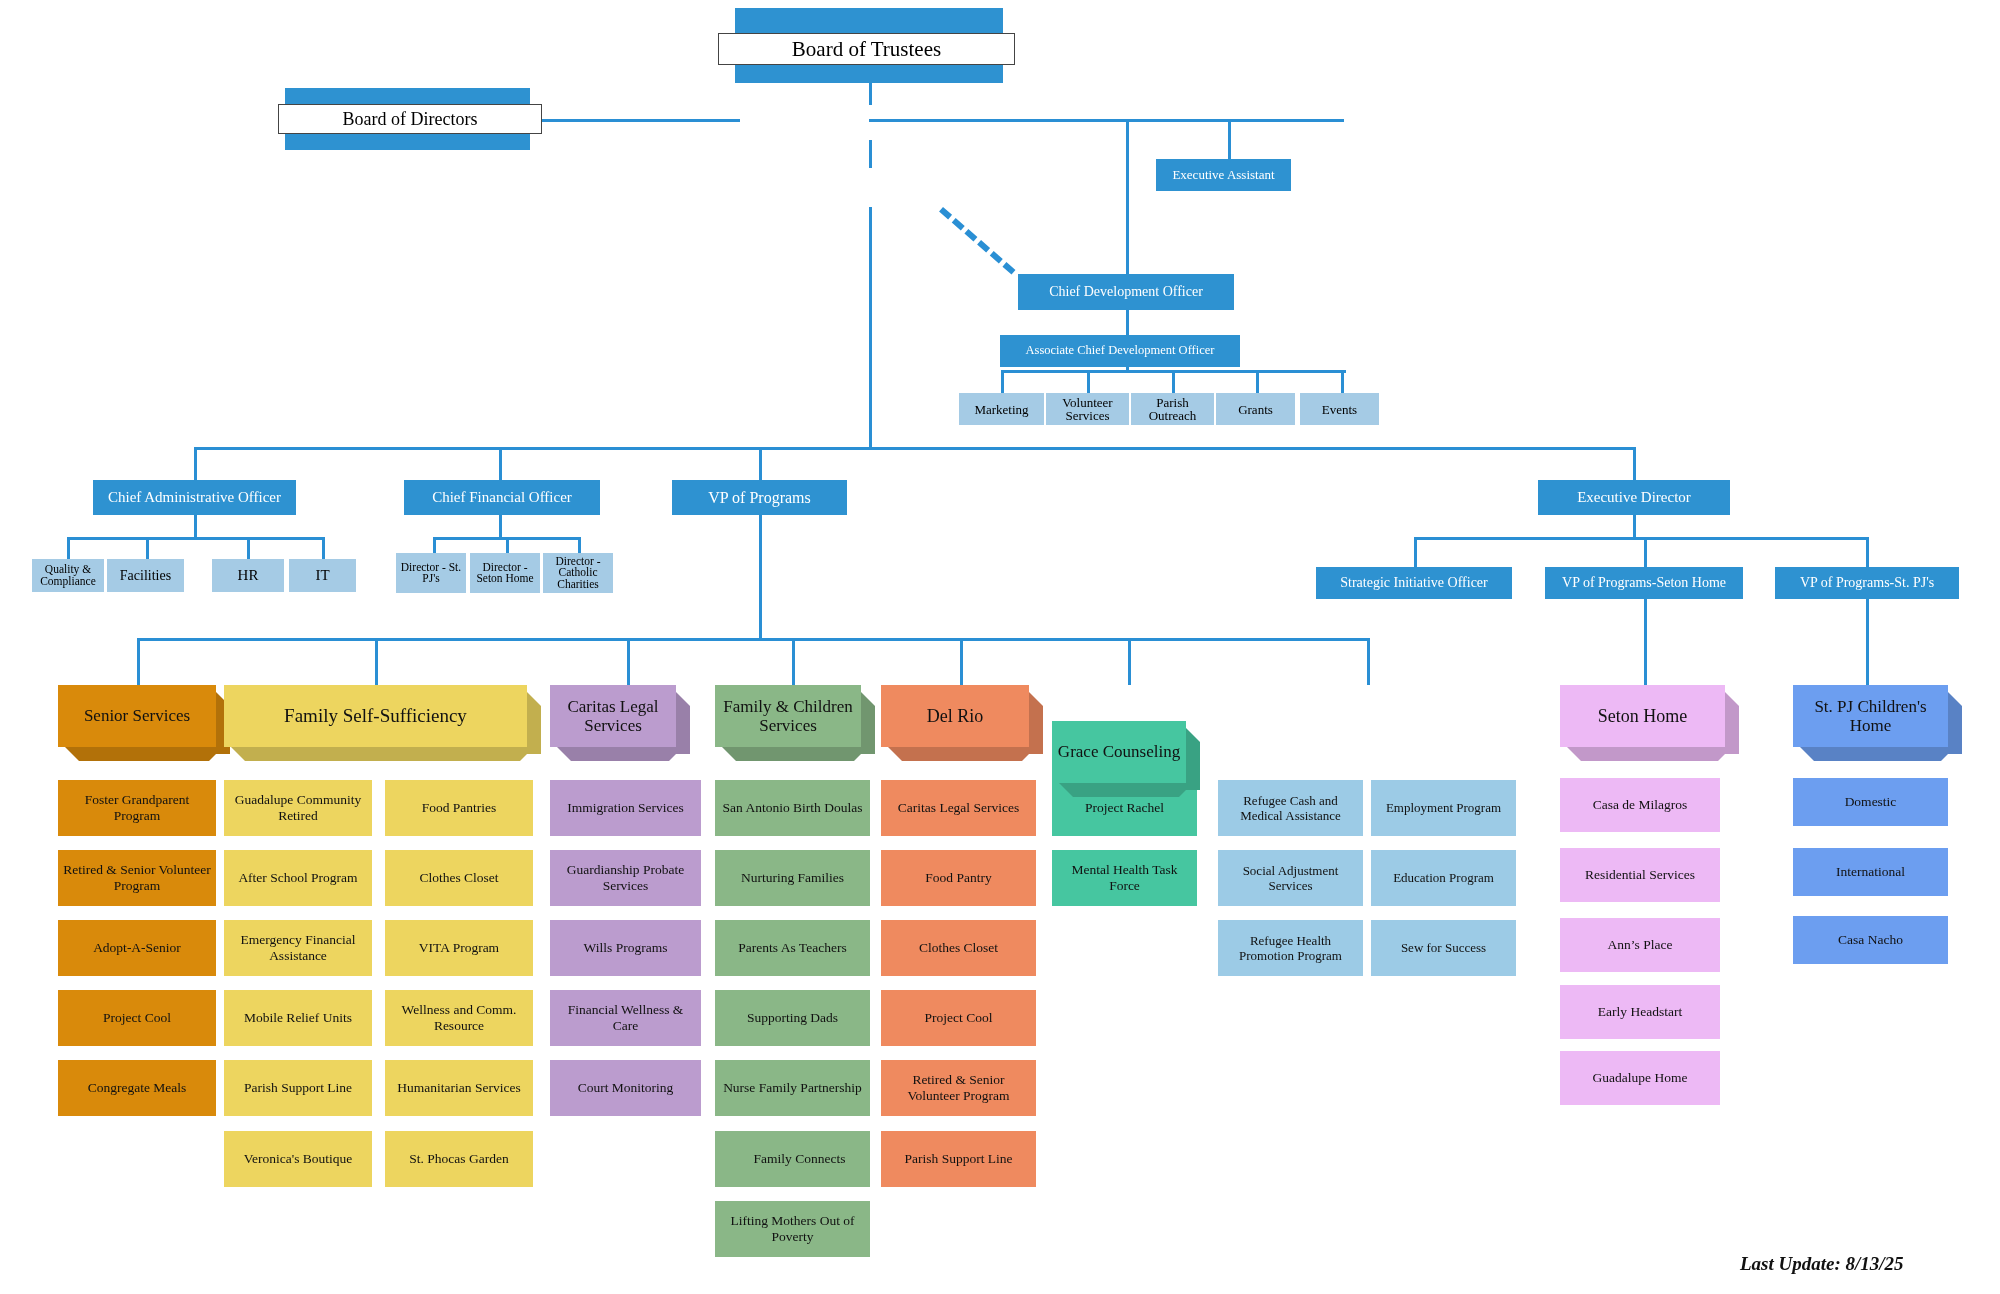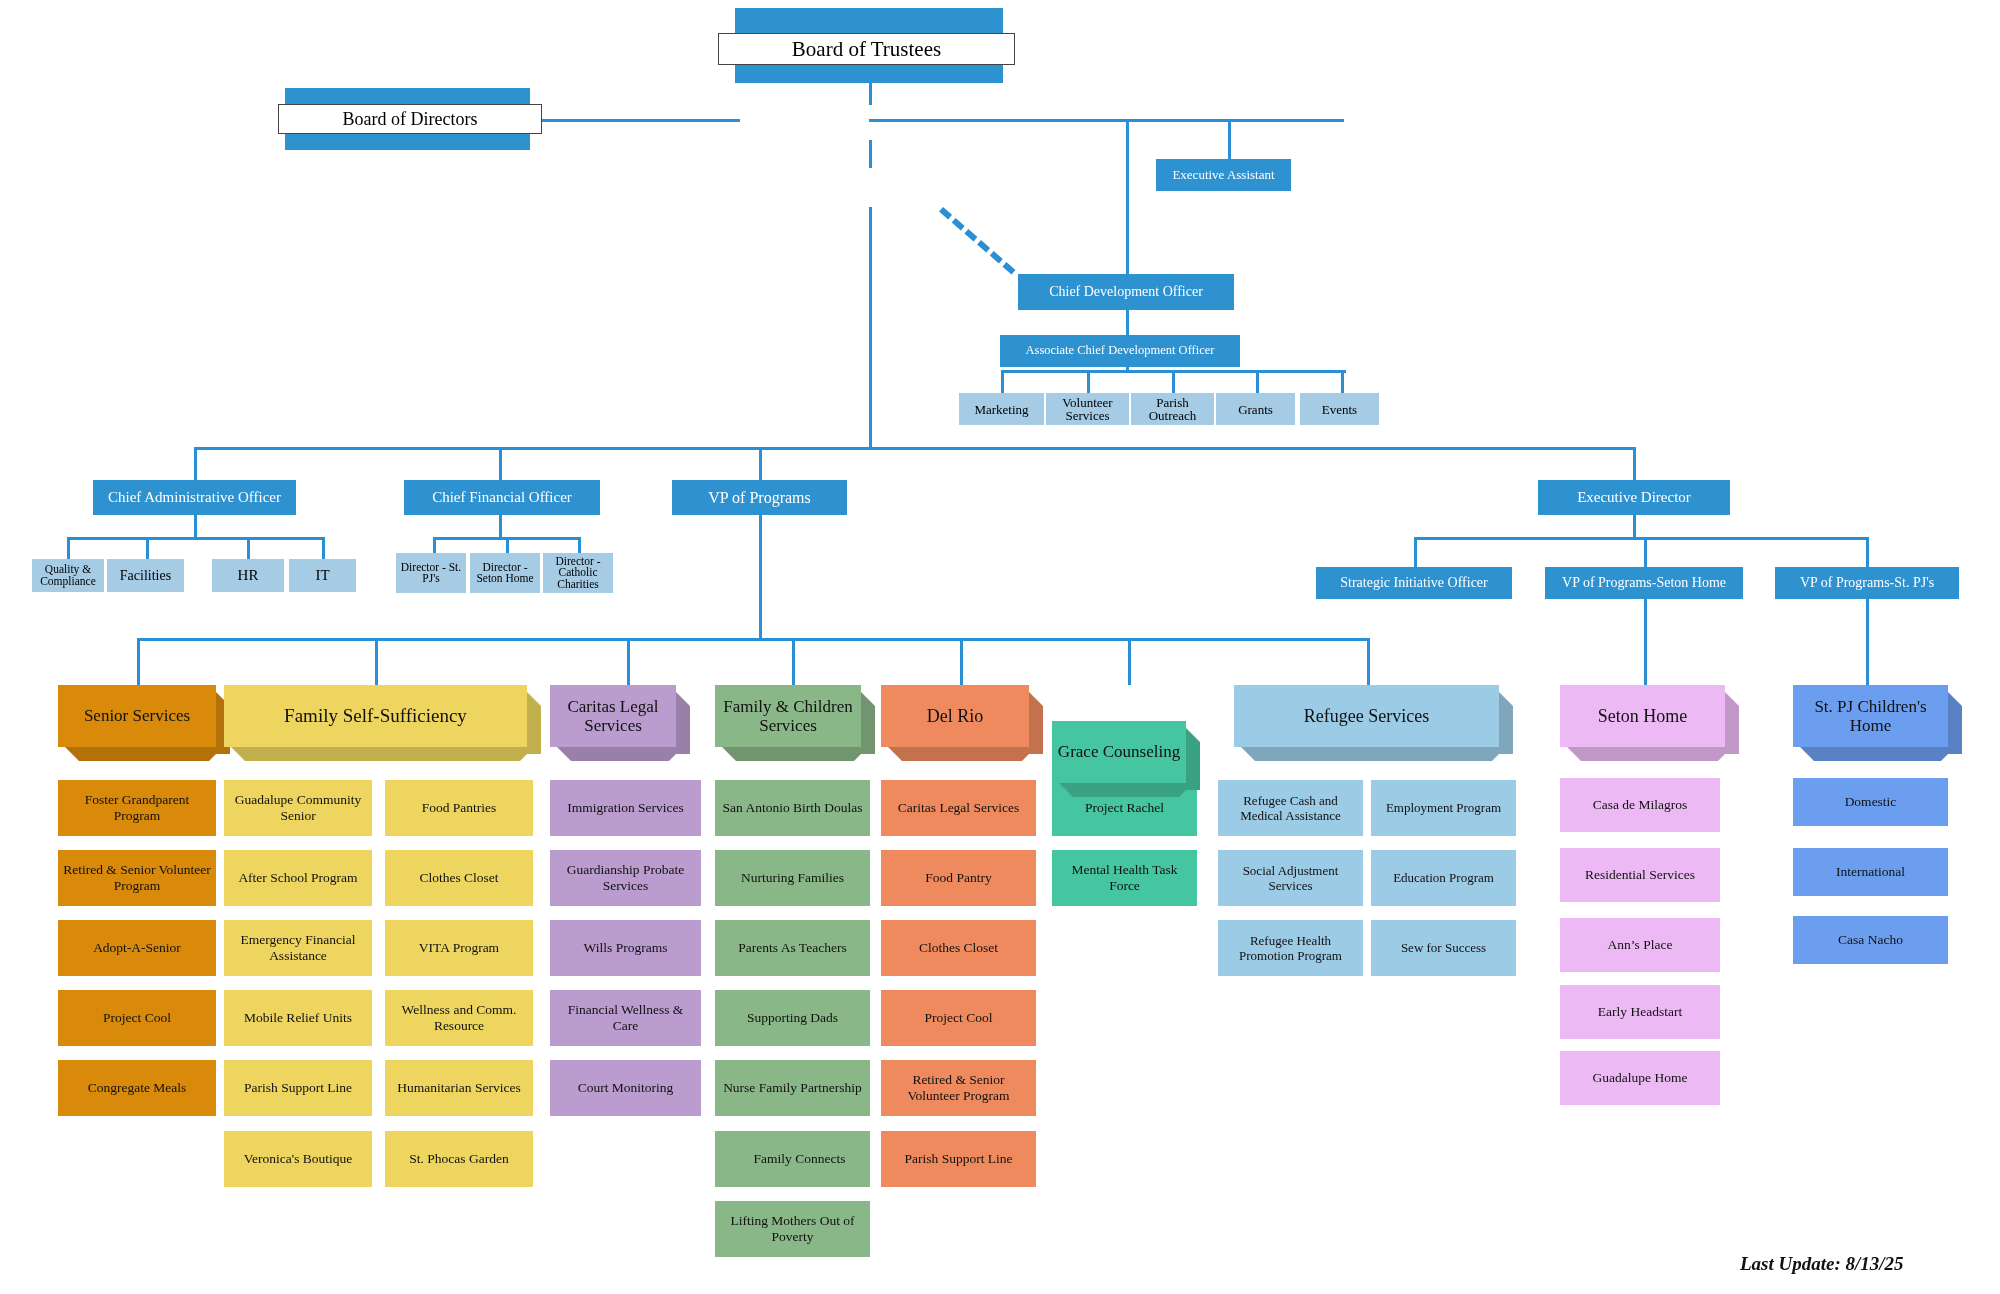--- a/index.html
+++ b/index.html
@@ -249,33 +249,32 @@
   <div class="dept" style="left:224px; top:685px; width:303px; height:62px; font-size:19px; background:#edd55f;">Family Self-Sufficiency</div>
 
   <div class="dept" style="left:550px; top:685px; width:126px; height:62px; font-size:17px; background:#bb9cce;">Caritas Legal Services</div>
 
   <div class="dept" style="left:715px; top:685px; width:146px; height:62px; font-size:17px; background:#8ab787;">Family &amp; Children Services</div>
 
   <div class="dept" style="left:881px; top:685px; width:148px; height:62px; font-size:18px; background:#ef8a5f;">Del Rio</div>
 
   <div class="dept" style="left:1052px; top:685px; width:134px; height:62px; font-size:17px; background:#46c6a0;margin-top:36px;">Grace Counseling</div>
 
-  <div class="dept" style="left:1234px; top:685px; width:265px; height:62px; font-size:18px; background:#9ccbe6;">Refugee Services</div>
 
   <div class="dept" style="left:1560px; top:685px; width:165px; height:62px; font-size:18px; background:#edb9f5;">Seton Home</div>
 
   <div class="dept" style="left:1793px; top:685px; width:155px; height:62px; font-size:17px; background:#6c9ef0;">St. PJ Children's Home</div>
 
   <div class="prog" style="left:58px; top:780px; width:158px; height:56px; font-size:13.5px; background:#d98a0b;">Foster Grandparent Program</div>
   <div class="prog" style="left:58px; top:850px; width:158px; height:56px; font-size:13.5px; background:#d98a0b;">Retired &amp; Senior Volunteer Program</div>
   <div class="prog" style="left:58px; top:920px; width:158px; height:56px; font-size:13.5px; background:#d98a0b;">Adopt-A-Senior</div>
   <div class="prog" style="left:58px; top:990px; width:158px; height:56px; font-size:13.5px; background:#d98a0b;">Project Cool</div>
   <div class="prog" style="left:58px; top:1060px; width:158px; height:56px; font-size:13.5px; background:#d98a0b;">Congregate Meals</div>
 
-  <div class="prog" style="left:224px; top:780px; width:148px; height:56px; font-size:13.5px; background:#edd55f;">Guadalupe Community Senior</div>
+  <div class="prog" style="left:224px; top:780px; width:148px; height:56px; font-size:13.5px; background:#edd55f;">Guadalupe Community Retired</div>
   <div class="prog" style="left:224px; top:850px; width:148px; height:56px; font-size:13.5px; background:#edd55f;">After School Program</div>
   <div class="prog" style="left:224px; top:920px; width:148px; height:56px; font-size:13.5px; background:#edd55f;">Emergency Financial Assistance</div>
   <div class="prog" style="left:224px; top:990px; width:148px; height:56px; font-size:13.5px; background:#edd55f;">Mobile Relief Units</div>
   <div class="prog" style="left:224px; top:1060px; width:148px; height:56px; font-size:13.5px; background:#edd55f;">Parish Support Line</div>
   <div class="prog" style="left:224px; top:1131px; width:148px; height:56px; font-size:13.5px; background:#edd55f;">Veronica's Boutique</div>
 
   <div class="prog" style="left:385px; top:780px; width:148px; height:56px; font-size:13.5px; background:#edd55f;">Food Pantries</div>
   <div class="prog" style="left:385px; top:850px; width:148px; height:56px; font-size:13.5px; background:#edd55f;">Clothes Closet</div>
   <div class="prog" style="left:385px; top:920px; width:148px; height:56px; font-size:13.5px; background:#edd55f;">VITA Program</div>
   <div class="prog" style="left:385px; top:990px; width:148px; height:56px; font-size:13.5px; background:#edd55f;">Wellness and Comm. Resource</div>

